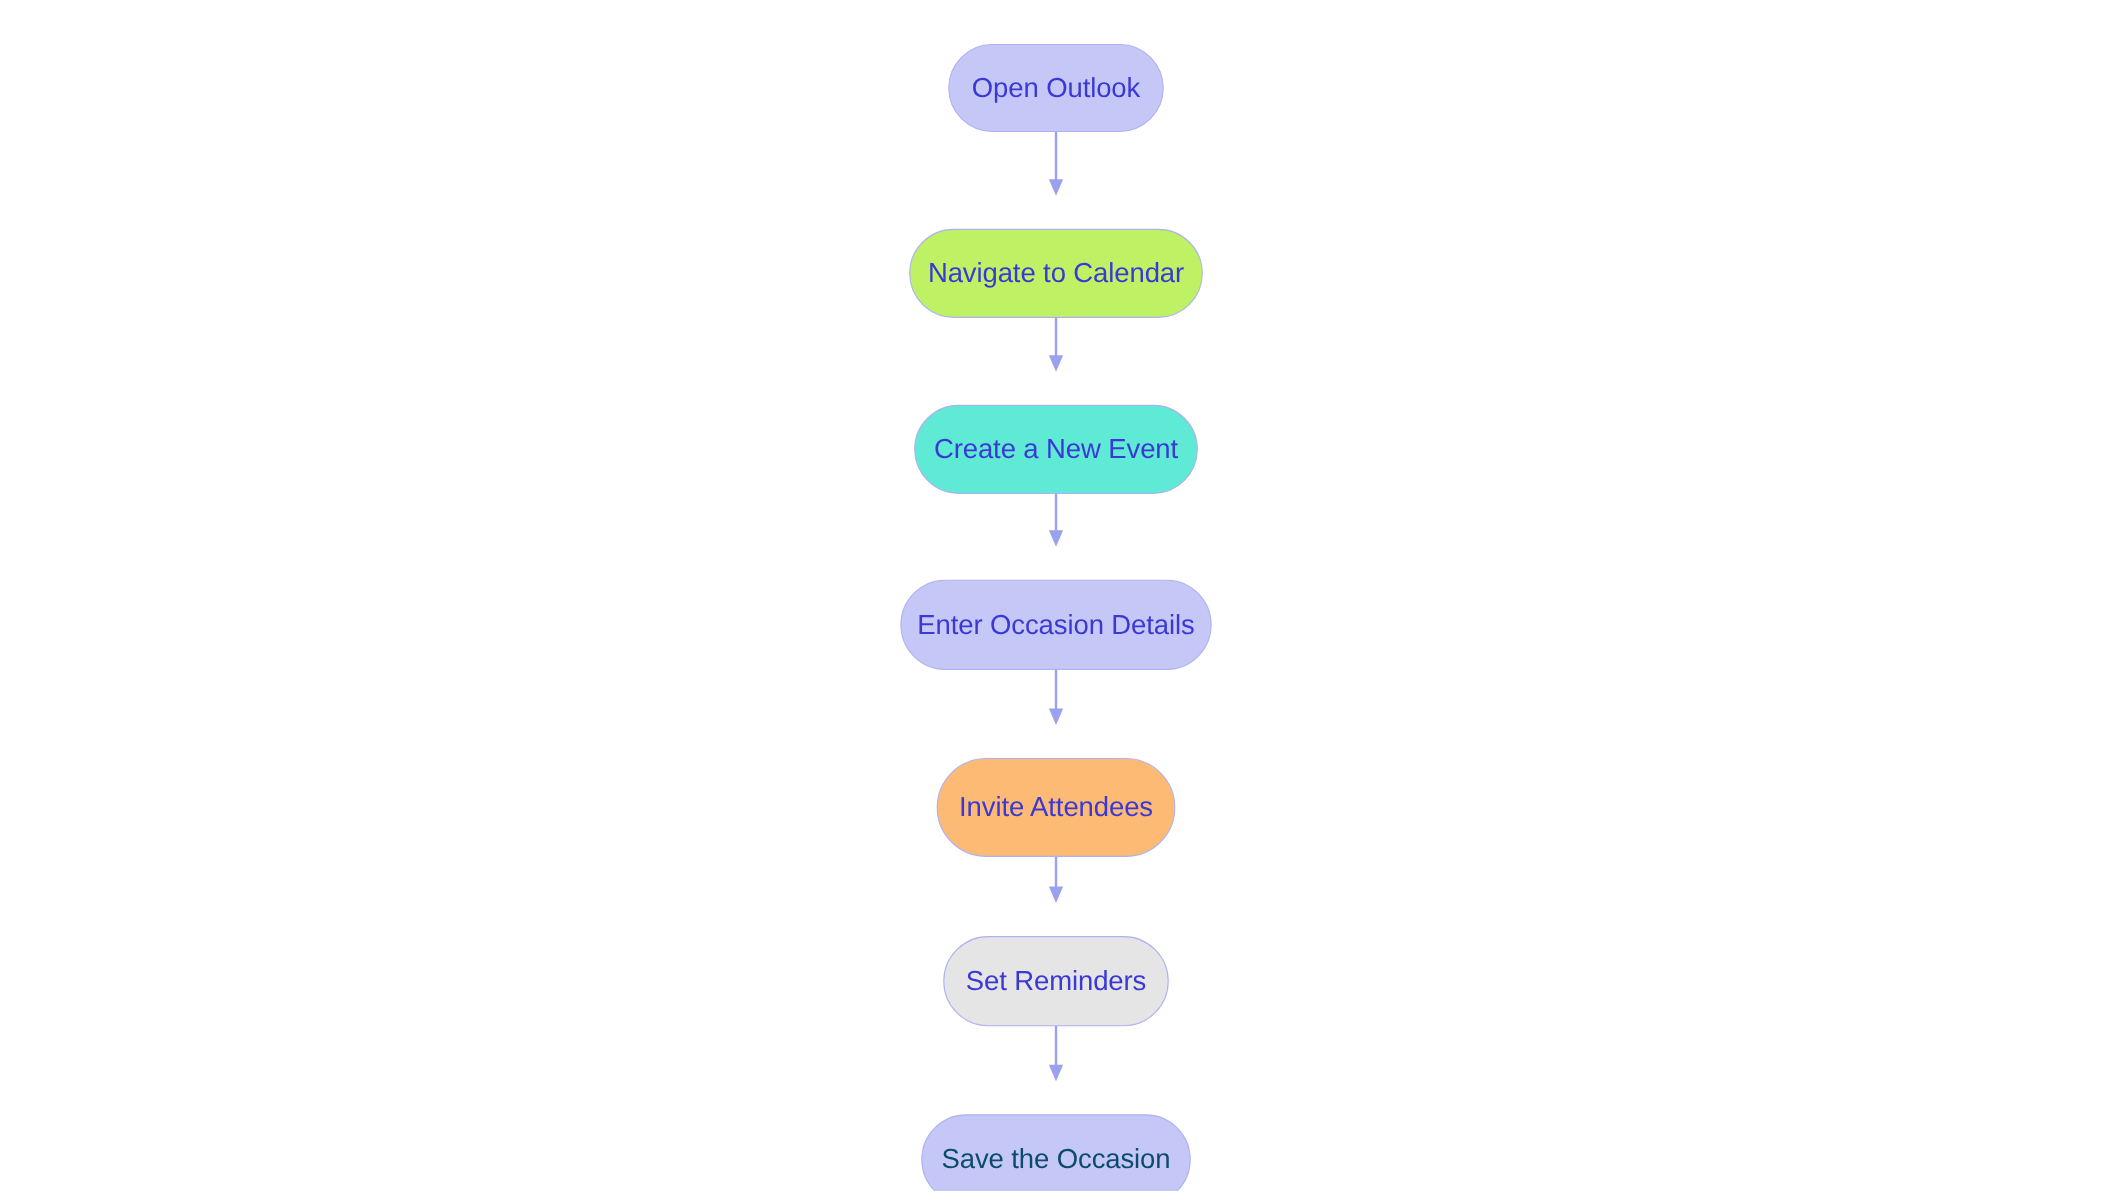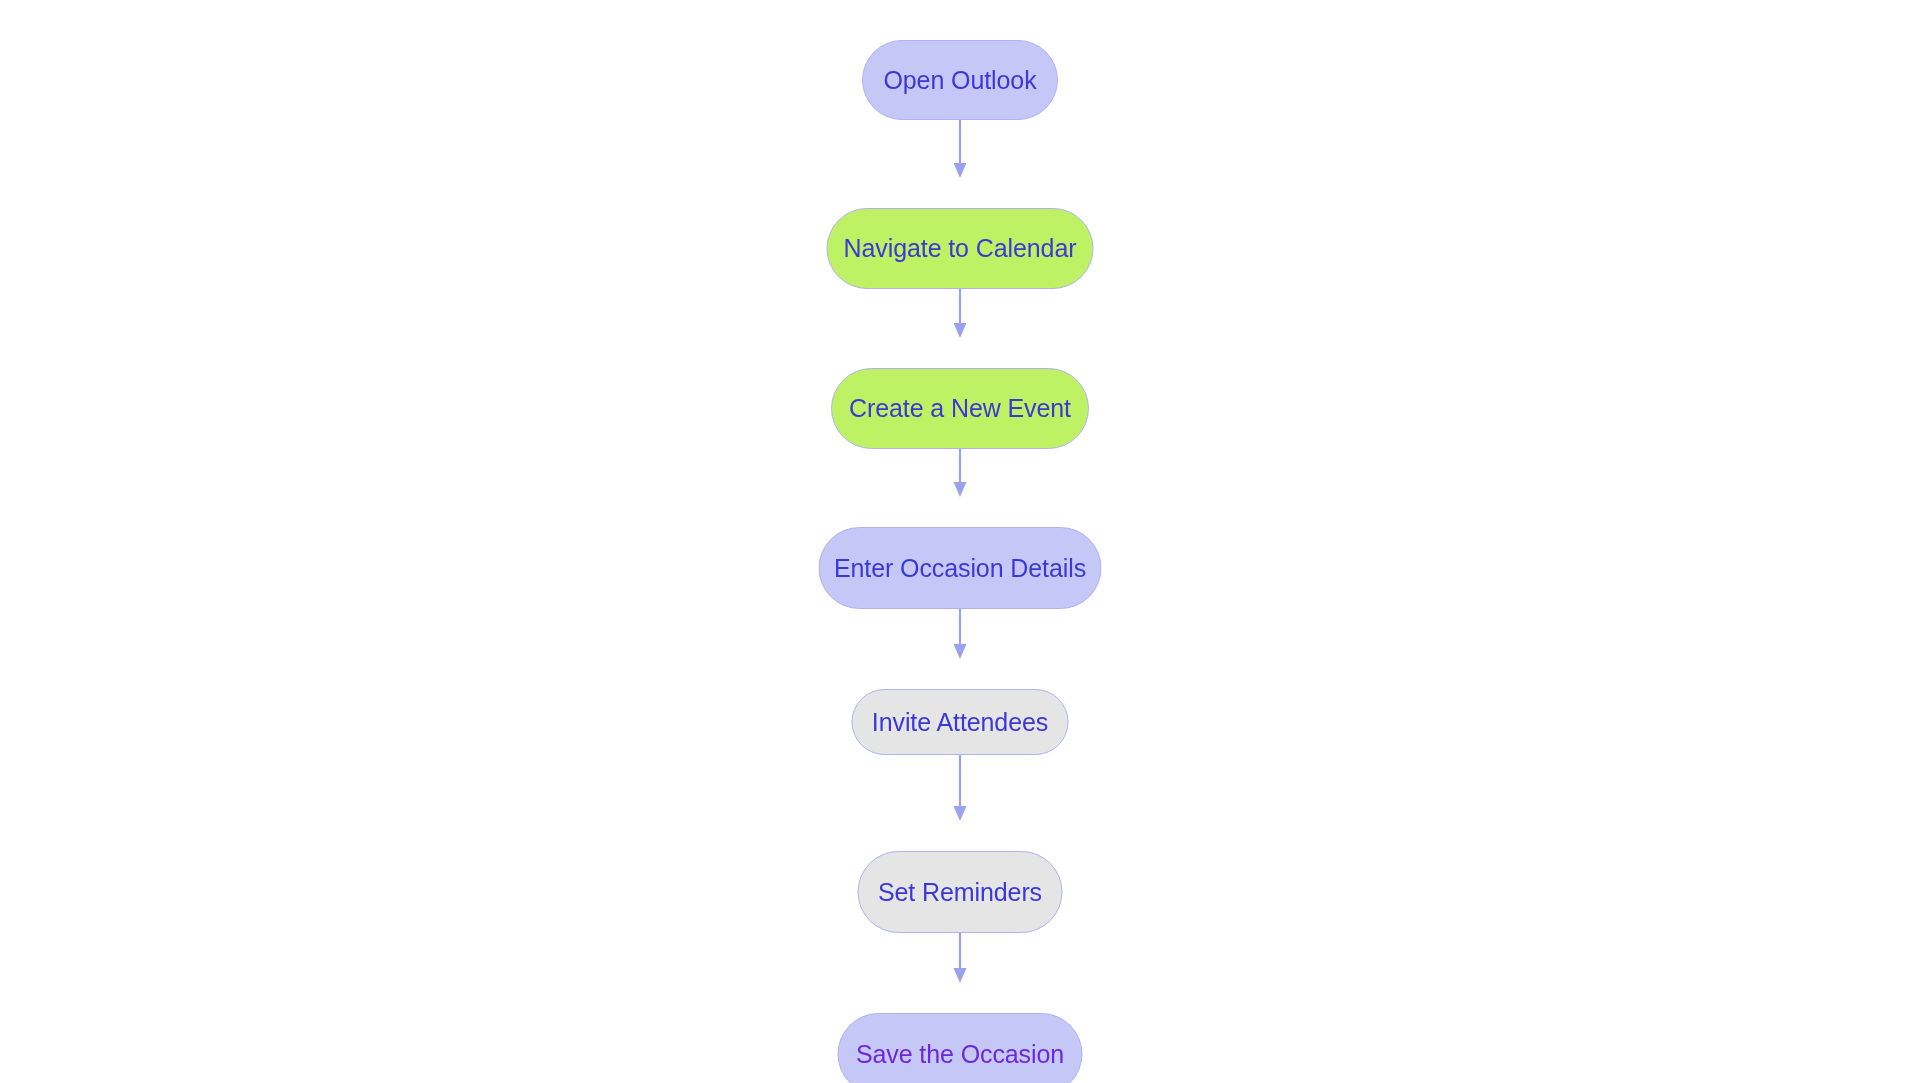--- a/index.html
+++ b/index.html
@@ -89,30 +89,30 @@
       </g>
     </svg>
 
   <div id="node-layer">
       <div class="flow-node" style="left: 960px; top: 10px; width: 196px; height: 80px; background: rgb(197, 200, 247); border-color: rgb(174, 178, 240);">
         <span class="flow-node-label" style="color: rgb(59, 56, 214);">Open Outlook</span>
       </div>
       <div class="flow-node" style="left: 960px; top: 178px; width: 267px; height: 81px; background: #bef264; border-color: rgb(174, 178, 240);">
         <span class="flow-node-label" style="color: rgb(59, 56, 214);">Navigate to Calendar</span>
       </div>
-      <div class="flow-node" style="left: 960px; top: 338px; width: 258px; height: 81px; background: #bef264; border-color: rgb(174, 178, 240);">
+      <div class="flow-node" style="left: 960px; top: 338px; width: 258px; height: 81px; background: #5eead4; border-color: rgb(174, 178, 240);">
         <span class="flow-node-label" style="color: rgb(59, 56, 214);">Create a New Event</span>
       </div>
       <div class="flow-node" style="left: 960px; top: 497px; width: 283px; height: 82px; background: rgb(197, 200, 247); border-color: rgb(174, 178, 240);">
         <span class="flow-node-label" style="color: rgb(59, 56, 214);">Enter Occasion Details</span>
       </div>
-      <div class="flow-node" style="left: 960px; top: 659px; width: 217px; height: 66px; background: #e5e5e5; border-color: rgb(174, 178, 240);">
+      <div class="flow-node" style="left: 960px; top: 659px; width: 217px; height: 90px; background: #fdba74; border-color: rgb(174, 178, 240);">
         <span class="flow-node-label" style="color: rgb(59, 56, 214);">Invite Attendees</span>
       </div>
       <div class="flow-node" style="left: 960px; top: 821px; width: 205px; height: 82px; background: #e5e5e5; border-color: rgb(174, 178, 240); align-items: center;">
         <span class="flow-node-label" style="color: rgb(59, 56, 214);">Set Reminders</span>
       </div>
       <div class="flow-node" style="left: 960px; top: 983px; width: 245px; height: 82px; background: rgb(197, 200, 247); border-color: rgb(174, 178, 240);">
-        <span class="flow-node-label" style="color: #6d28d9;">Save the Occasion</span>
+        <span class="flow-node-label" style="color: #0c4a6e;">Save the Occasion</span>
       </div>
     </div>
 
 </div>
 
 </body></html>

